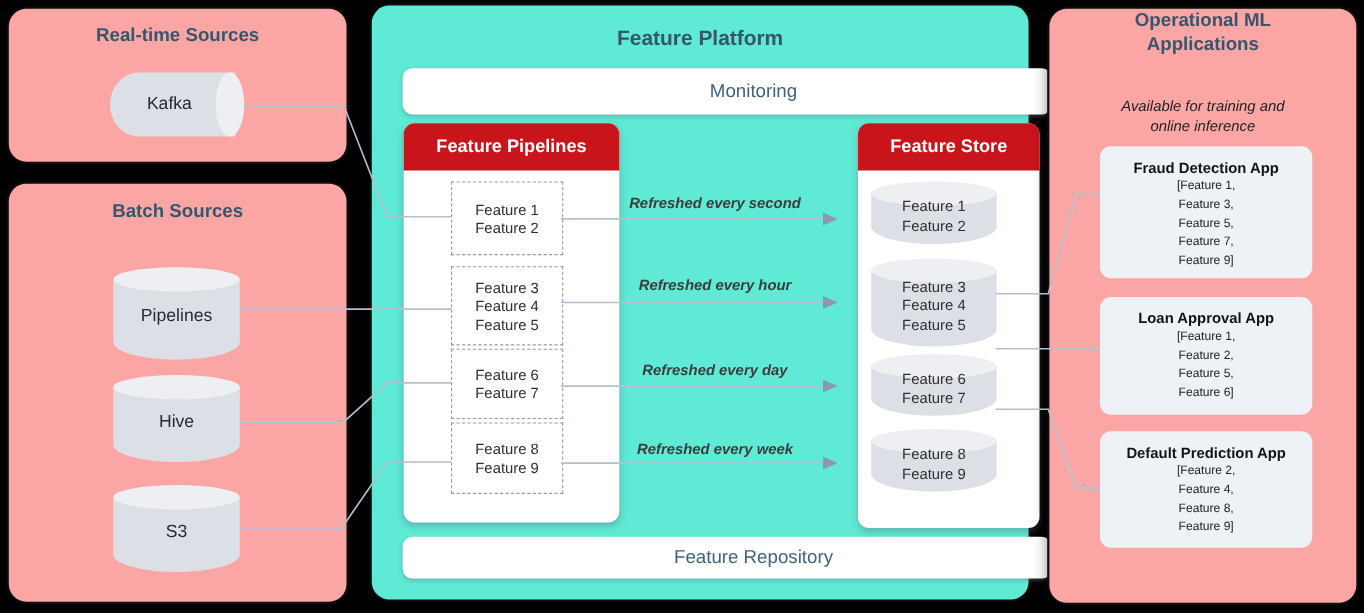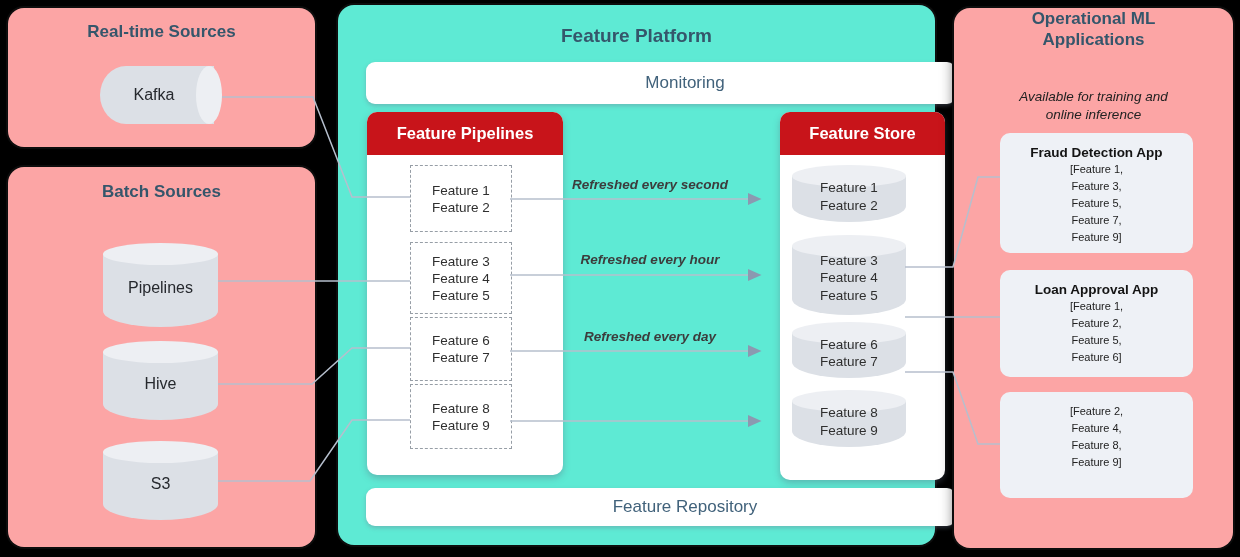--- a/index.html
+++ b/index.html
@@ -131,20 +131,21 @@
       <span>Feature 7</span>
     </div>
     <div class="feature-group" style="left:72px;top:379px;width:100px;height:63px;">
       <span>Feature 8</span>
       <span>Feature 9</span>
     </div>
 
     <div class="refresh-label" style="left:182px;top:172px;">Refreshed every second</div>
     <div class="refresh-label" style="left:182px;top:247px;">Refreshed every hour</div>
     <div class="refresh-label" style="left:182px;top:324px;">Refreshed every day</div>
+    <div class="refresh-label" style="left:182px;top:396px;">Refreshed every week</div>
 
     <div class="red-box" style="left:442px;top:107px;width:137px;height:368px;padding-left:28px;">
       <div class="red-header">
         <span>Feature Store</span>
       </div>
       <div class="vcyl" style="left:12px;top:53px;width:114px;height:57px;">
         <div class="body"></div>
         <div class="lid"></div>
         <div class="cyl-label">
           <span class="store-line">Feature 1</span>
@@ -202,20 +203,21 @@
 
     <div class="app-card" style="top:262px;height:107px;">
       <div class="app-title">Loan Approval App</div>
       <div class="feat">[Feature 1,</div>
       <div class="feat">Feature 2,</div>
       <div class="feat">Feature 5,</div>
       <div class="feat">Feature 6]</div>
     </div>
 
     <div class="app-card" style="top:384px;height:106px;">
+      <div class="app-title">Default Prediction App</div>
       <div class="feat">[Feature 2,</div>
       <div class="feat">Feature 4,</div>
       <div class="feat">Feature 8,</div>
       <div class="feat">Feature 9]</div>
     </div>
   </div>
 
 </div>
 
 </body></html>

